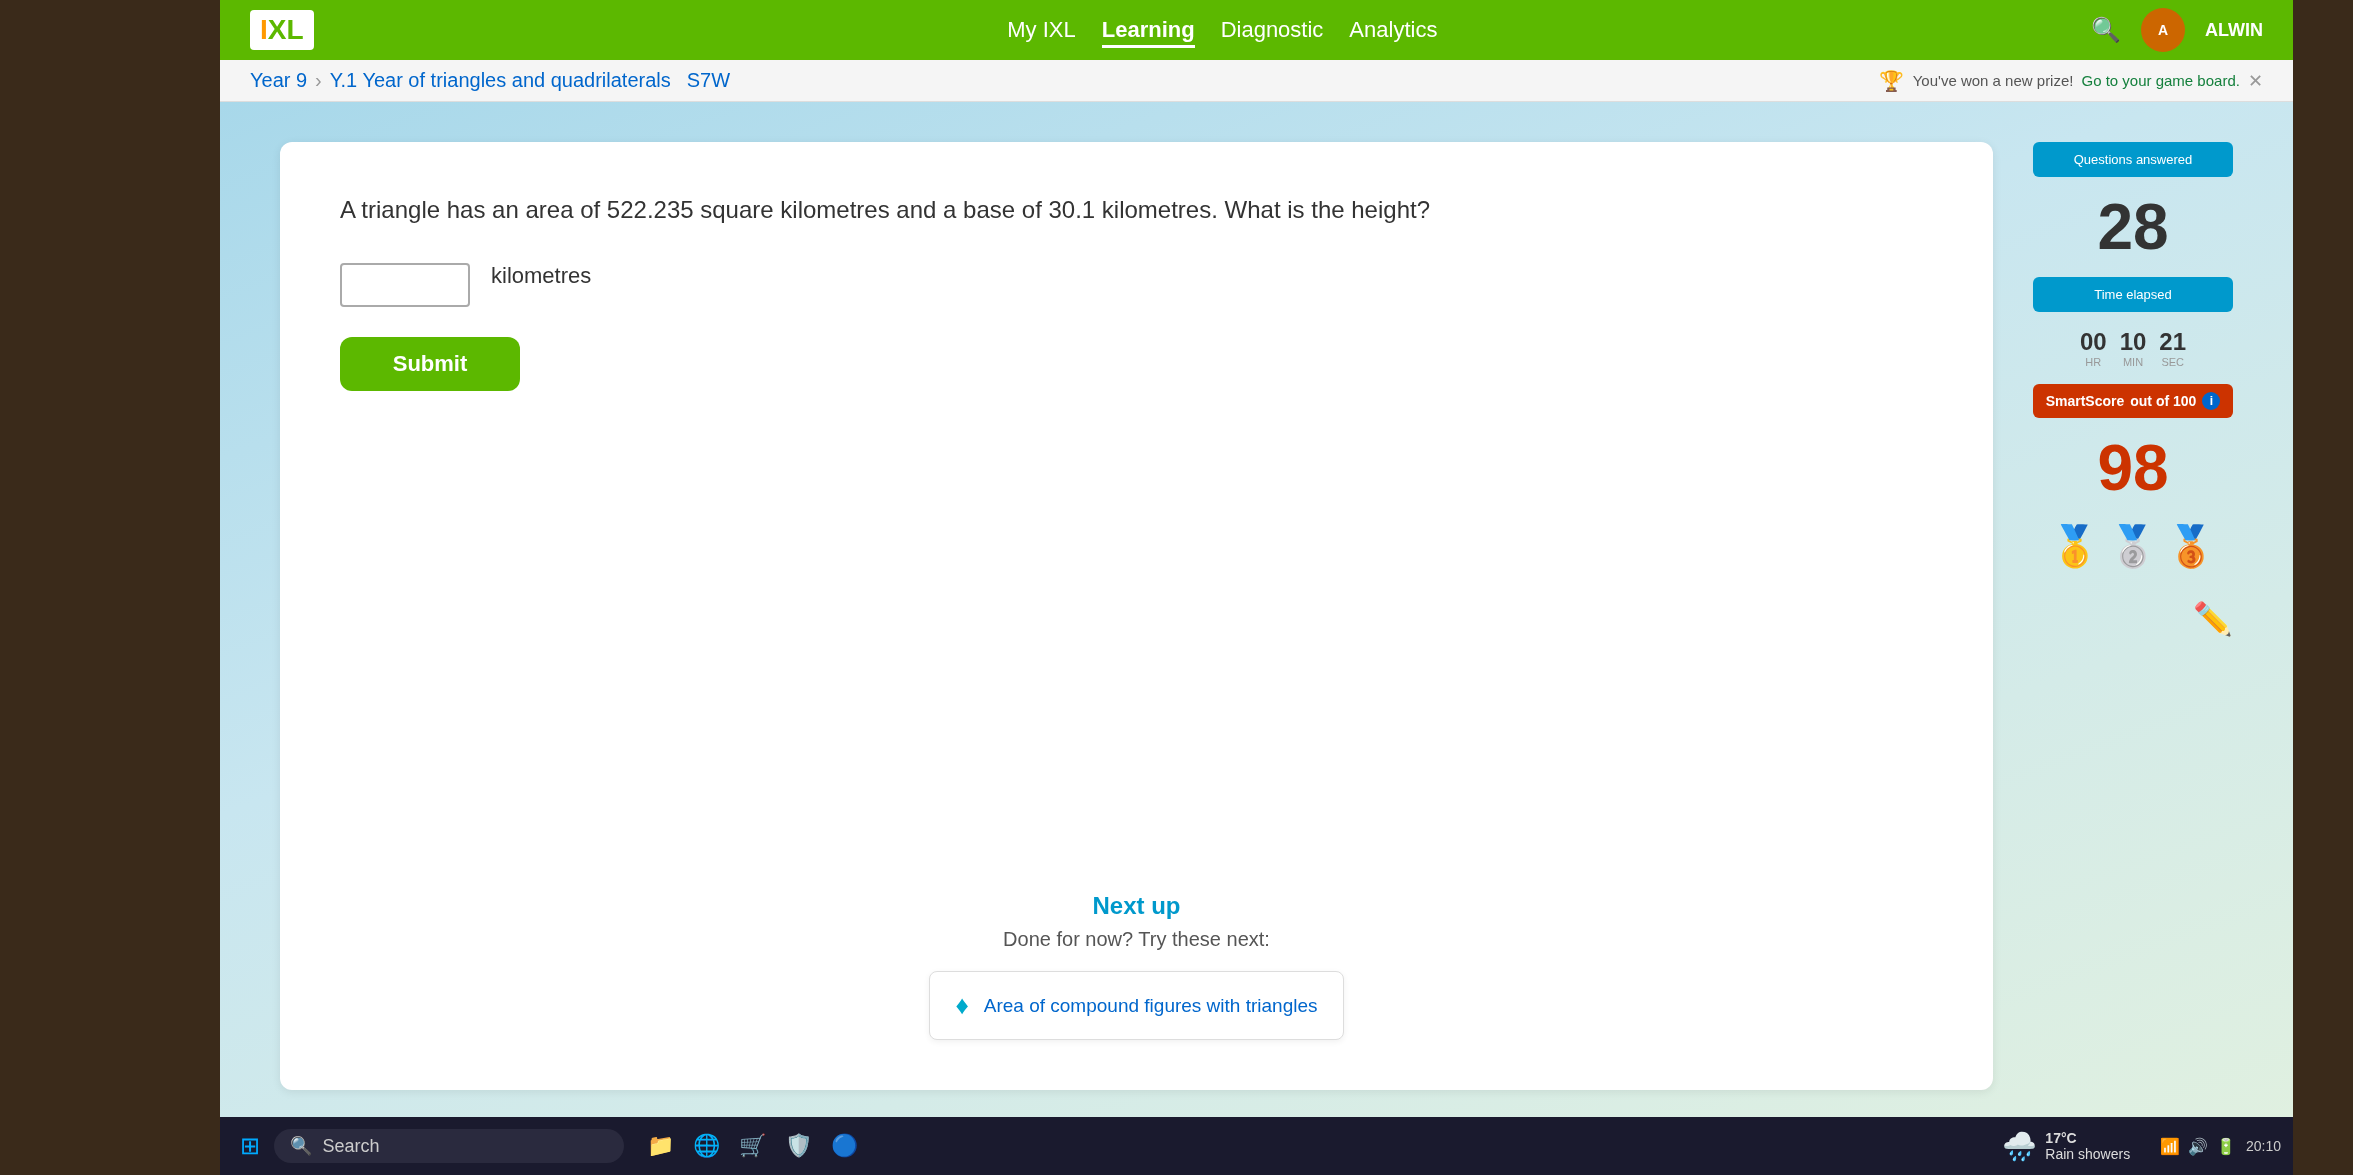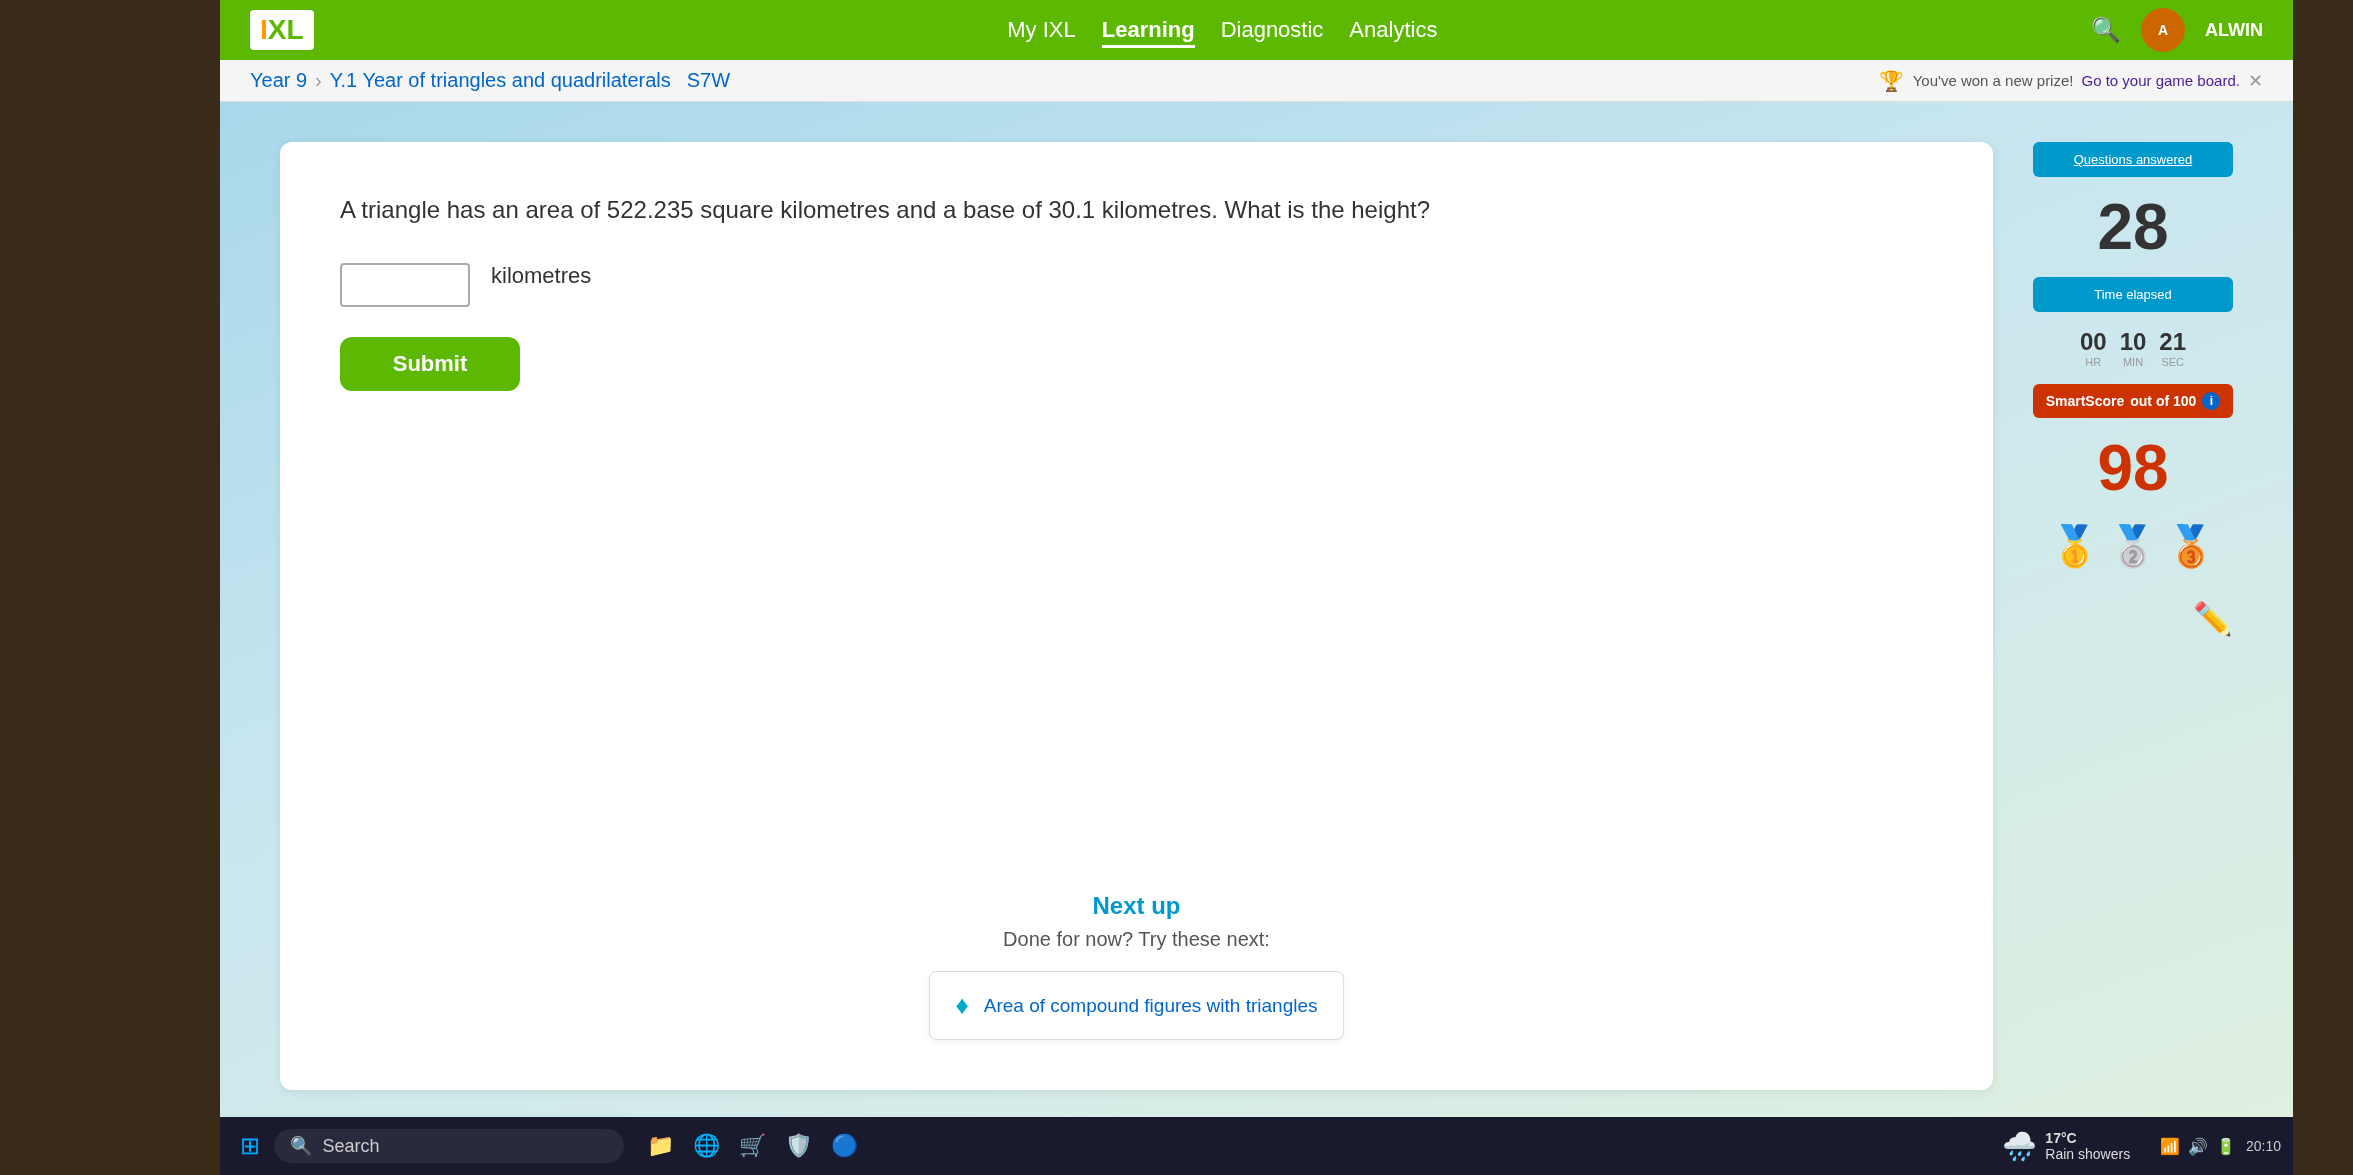--- a/index.html
+++ b/index.html
@@ -143,21 +143,21 @@
       align-items: center;
       gap: 8px;
       font-size: 15px;
       color: #555;
     }
     .trophy-icon {
       color: #f0a000;
       font-size: 20px;
     }
     .prize-link {
-      color: #4c1d95;
+      color: #15803d;
       cursor: pointer;
     }
     .close-notif {
       cursor: pointer;
       color: #999;
       font-size: 18px;
     }
 
     
     .main-content {
@@ -264,21 +264,20 @@
     }
     .questions-answered-box {
       background: #0099cc;
       color: white;
       border-radius: 6px;
       padding: 10px 36px;
       text-align: center;
       width: 100%;
       font-size: 16px;
       font-weight: bold;
-      text-decoration: underline;
     }
     .questions-answered-box span {
       display: block;
       font-size: 13px;
       font-weight: normal;
     }
     .big-number {
       font-size: 64px;
       font-weight: bold;
       color: #333;

